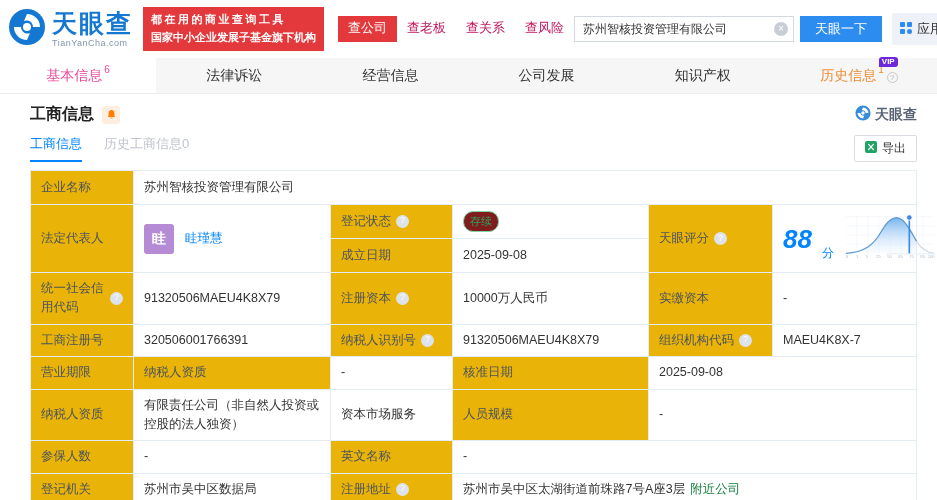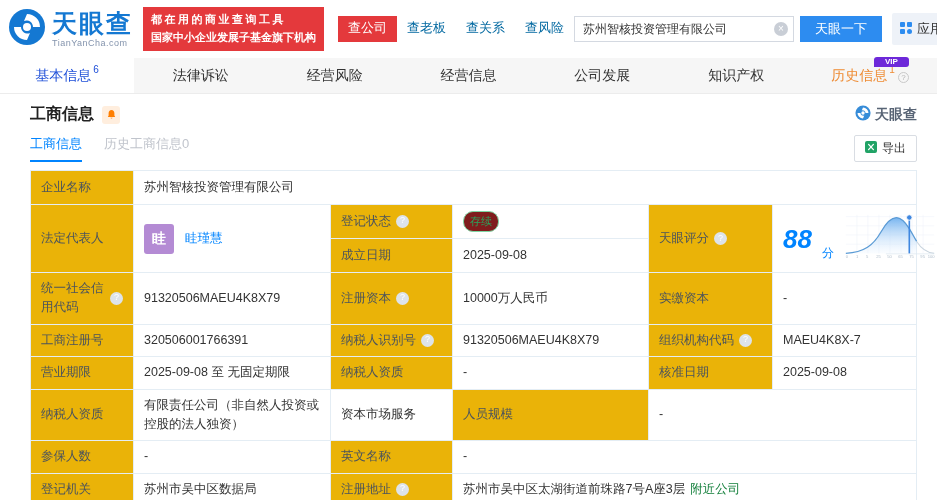--- a/index.html
+++ b/index.html
@@ -9,21 +9,21 @@
   .topbar { height:58px; display:flex; align-items:center; padding:0 10px 0 8px; gap:10px; background:#fff; }
   .logo-group { display:flex; align-items:center; gap:6px; flex:none; }
   .logo-txt { display:flex; flex-direction:column; line-height:1; }
   .logo-name { font-size:25px; font-weight:bold; color:#1478d2; letter-spacing:2px; }
   .logo-domain { font-size:9px; color:#8494ad; margin-top:3px; letter-spacing:.5px; }
   .banner { background:#e4393c; color:#fff; padding:4px 8px; font-size:11px; font-weight:bold;
     line-height:1.6; white-space:nowrap; flex:none; }
   .banner-line1 { letter-spacing:2.5px; }
   .search-block { display:flex; margin-left:4px; flex:none; }
   .search-tabs { display:flex; font-size:13px; }
-  .search-tab { padding:3px 10px; cursor:pointer; color:#0369a1; }
+  .search-tab { padding:3px 10px; cursor:pointer; color:#be185d; }
   .search-tab.active { background:#e4393c; color:#fff; }
   .search-row { display:flex; align-items:center; }
   .search-input-wrap { position:relative; width:220px; }
   .search-input { width:100%; height:26px; border:1px solid #d4d9e1; padding:0 24px 0 8px;
     font-size:12px; color:#333; outline:none; font-family:inherit; }
   .clear-icon { position:absolute; right:6px; top:6px; width:14px; height:14px; border-radius:50%;
     background:#c9ced6; color:#fff; font-size:10px; line-height:14px; text-align:center; cursor:pointer; }
   .search-btn { height:26px; background:#2d8cf0; color:#fff; border:none; padding:0 15px;
     font-size:13px; margin-left:6px; cursor:pointer; font-family:inherit; }
   .top-menu { margin-left:auto; display:flex; align-items:center; gap:13px; font-size:13px; flex:none; }
@@ -31,26 +31,26 @@
     border-radius:2px; cursor:pointer; }
   .caret { color:#9aa3ad; font-size:9px; }
   .menu-link { cursor:pointer; display:flex; align-items:center; gap:4px; }
   .vip-link { color:#ff8000; font-weight:bold; }
   .crown-badge { display:inline-flex; width:15px; height:15px; border-radius:50%; background:#ff8000;
     color:#fff; font-size:9px; align-items:center; justify-content:center; }
   
   .navbar { height:36px; background:#f6f6f6; display:flex; border-bottom:1px solid #ececec; }
   .nav-tab { flex:1; display:flex; align-items:center; justify-content:center; font-size:14px;
     color:#333; cursor:pointer; }
-  .nav-tab.active { background:#fff; color:#1d4ed8; }
+  .nav-tab.active { background:#fff; color:#ec4899; }
   .tab-rel { position:relative; display:flex; align-items:flex-start; }
   .nav-count { font-size:10px; margin-left:2px; transform:translateY(-3px); }
   .nav-tab.history { color:#ee8b33; }
   .vip-badge { position:absolute; top:-10px; right:-14px; background:#6d28d9; color:#fff; font-size:8px;
-    font-weight:bold; padding:1px 11px; border-radius:3px 3px 3px 0; line-height:1; }
+    font-weight:bold; padding:1px 3px; border-radius:3px 3px 3px 0; line-height:1; }
   .info-circle { width:11px; height:11px; border:1px solid #c9c9c9; border-radius:50%; color:#b5b5b5;
     font-size:8px; display:inline-flex; align-items:center; justify-content:center; margin-left:3px;
     transform:translateY(2px); }
   
   .content { padding:10px 20px 0 30px; }
   .section-head { display:flex; justify-content:space-between; align-items:center; }
   .sec-left { display:flex; align-items:center; gap:8px; }
   .section-title { font-size:16px; font-weight:bold; color:#222; }
   .notice-bell { width:18px; height:18px; background:#ffeede; border-radius:3px; display:flex;
     align-items:center; justify-content:center; color:#ff7e00; cursor:pointer; }
@@ -158,23 +158,20 @@
   <div class="nav-tab active">
     <span class="tab-rel">
       <span>基本信息</span>
       <span class="nav-count">6</span>
     </span>
   </div>
   <div class="nav-tab">
     <span>法律诉讼</span>
   </div>
   <div class="nav-tab">
-    <span>经营风险</span>
-  </div>
-  <div class="nav-tab">
     <span>经营信息</span>
   </div>
   <div class="nav-tab">
     <span>公司发展</span>
   </div>
   <div class="nav-tab">
     <span>知识产权</span>
   </div>
   <div class="nav-tab history">
     <span class="tab-rel">
@@ -325,21 +322,20 @@
       <div class="cell">91320506MAEU4K8X79</div>
       <div class="cell label">
         <span>组织机构代码</span>
         <span class="q">?</span>
       </div>
       <div class="cell">MAEU4K8X-7</div>
     </div>
 
     <div class="trow r5">
       <div class="cell label">营业期限</div>
-      <div class="cell">2025-09-08 至 无固定期限</div>
       <div class="cell label">纳税人资质</div>
       <div class="cell">-</div>
       <div class="cell label">核准日期</div>
       <div class="cell">2025-09-08</div>
     </div>
 
     <div class="trow r6">
       <div class="cell label">纳税人资质</div>
       <div class="cell">有限责任公司（非自然人投资或控股的法人独资）</div>
       <div class="cell">资本市场服务</div>

